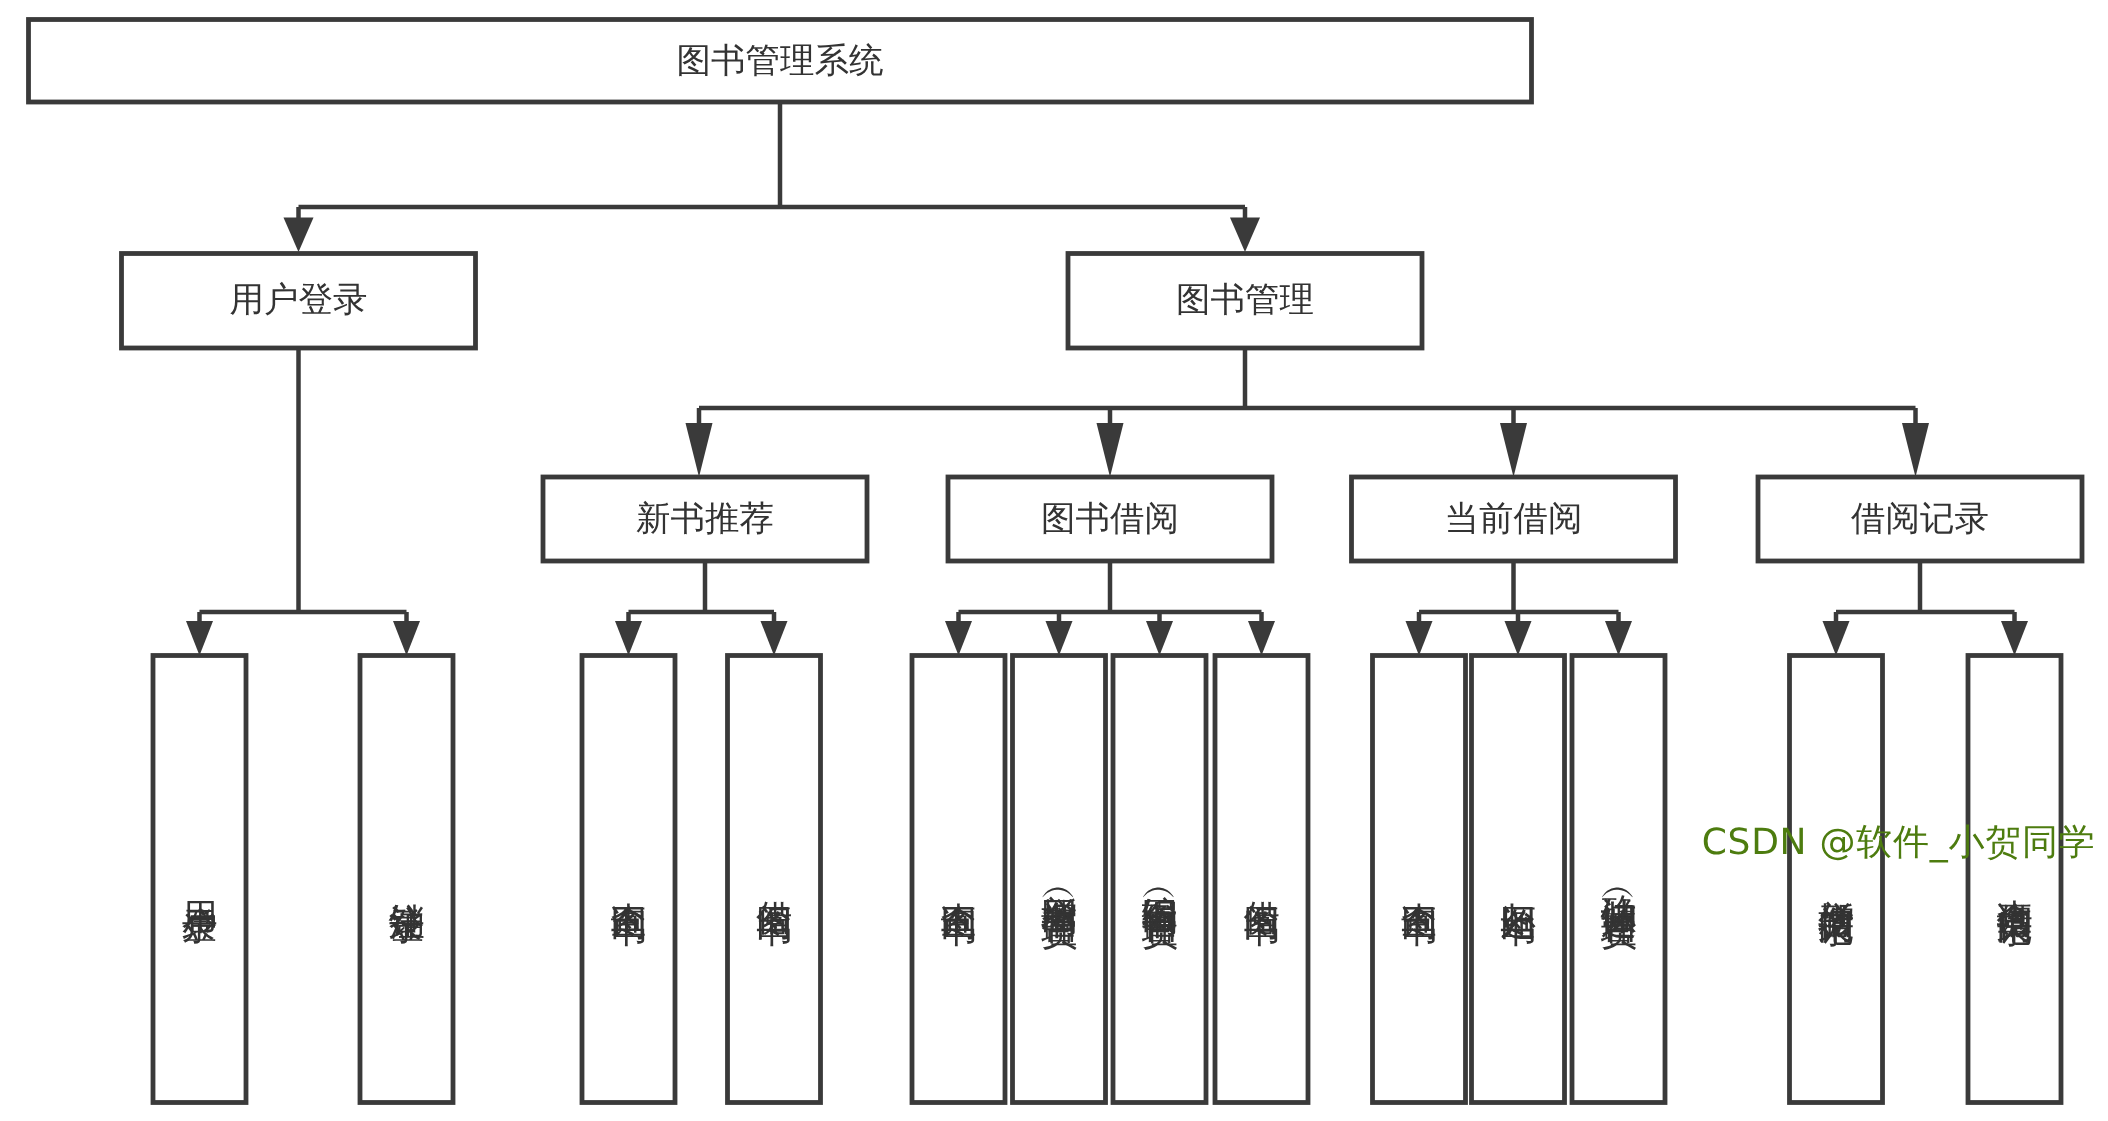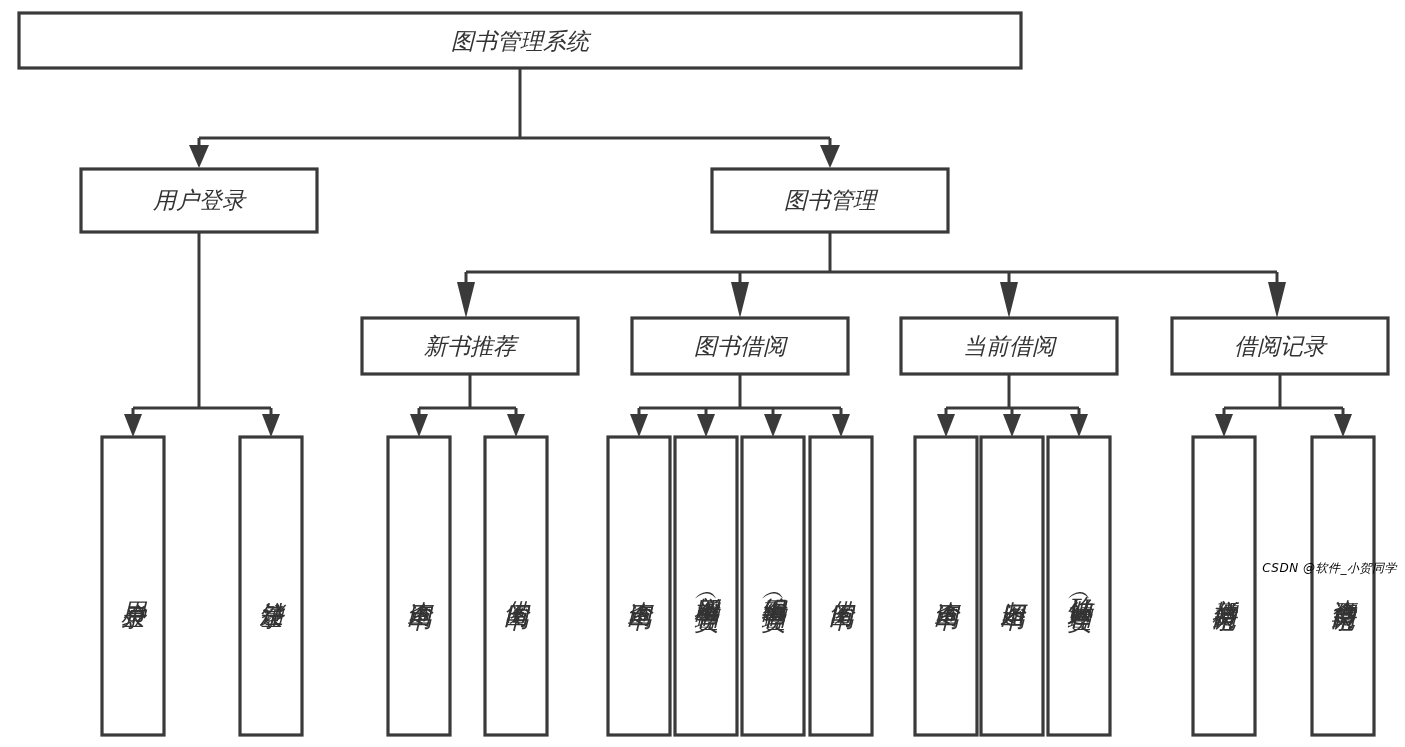--- a/index.html
+++ b/index.html
@@ -12,21 +12,20 @@
     width: 1405px;
     height: 747px;
     font-family: "DejaVu Sans", "Liberation Sans", sans-serif;
     overflow: hidden;
   }
   #diagram-root {
     position: relative;
     width: 1405px;
     height: 581px;
     background: #ffffff;
-    font-style: italic;
   }
   svg#tree-svg {
     position: absolute;
     left: 0;
     top: 0;
     width: 1405px;
     height: 747px;
     display: block;
   }
   .node-rect {
@@ -72,22 +71,22 @@
     line-height: 1.18;
     letter-spacing: 2px;
     color: #333333;
     white-space: nowrap;
   }
   #watermark {
     position: absolute;
     right: 8px;
     bottom: 4px;
     font-family: "DejaVu Sans", "Liberation Sans", sans-serif;
-    font-size: 12px;
-    color: #000000;
+    font-size: 24px;
+    color: #4d7c0f;
     letter-spacing: 0.5px;
     user-select: none;
     pointer-events: none;
   }
 </style>
 </head>
 <body>
 
 <div id="diagram-root">
 

